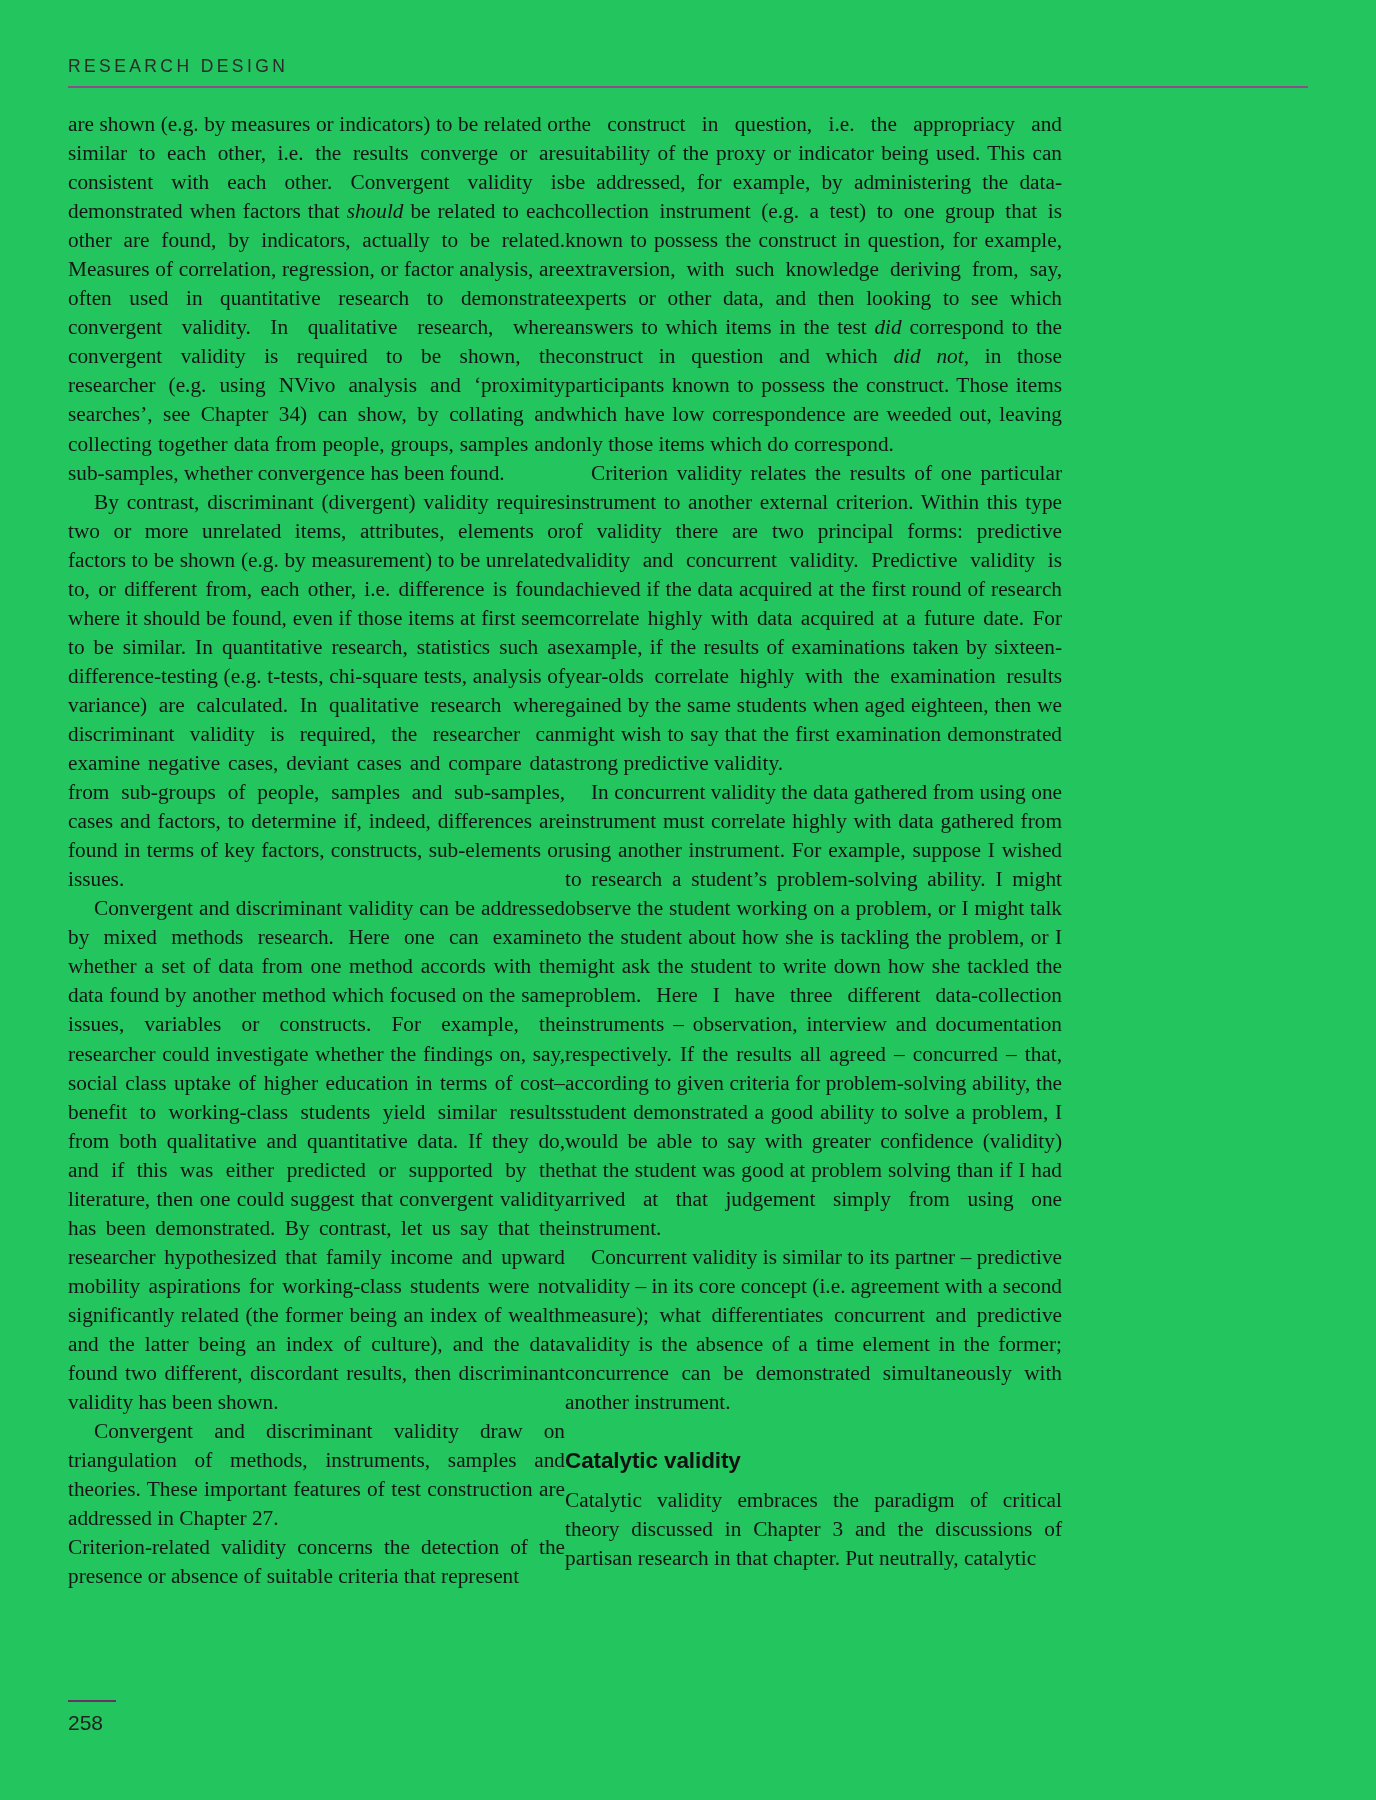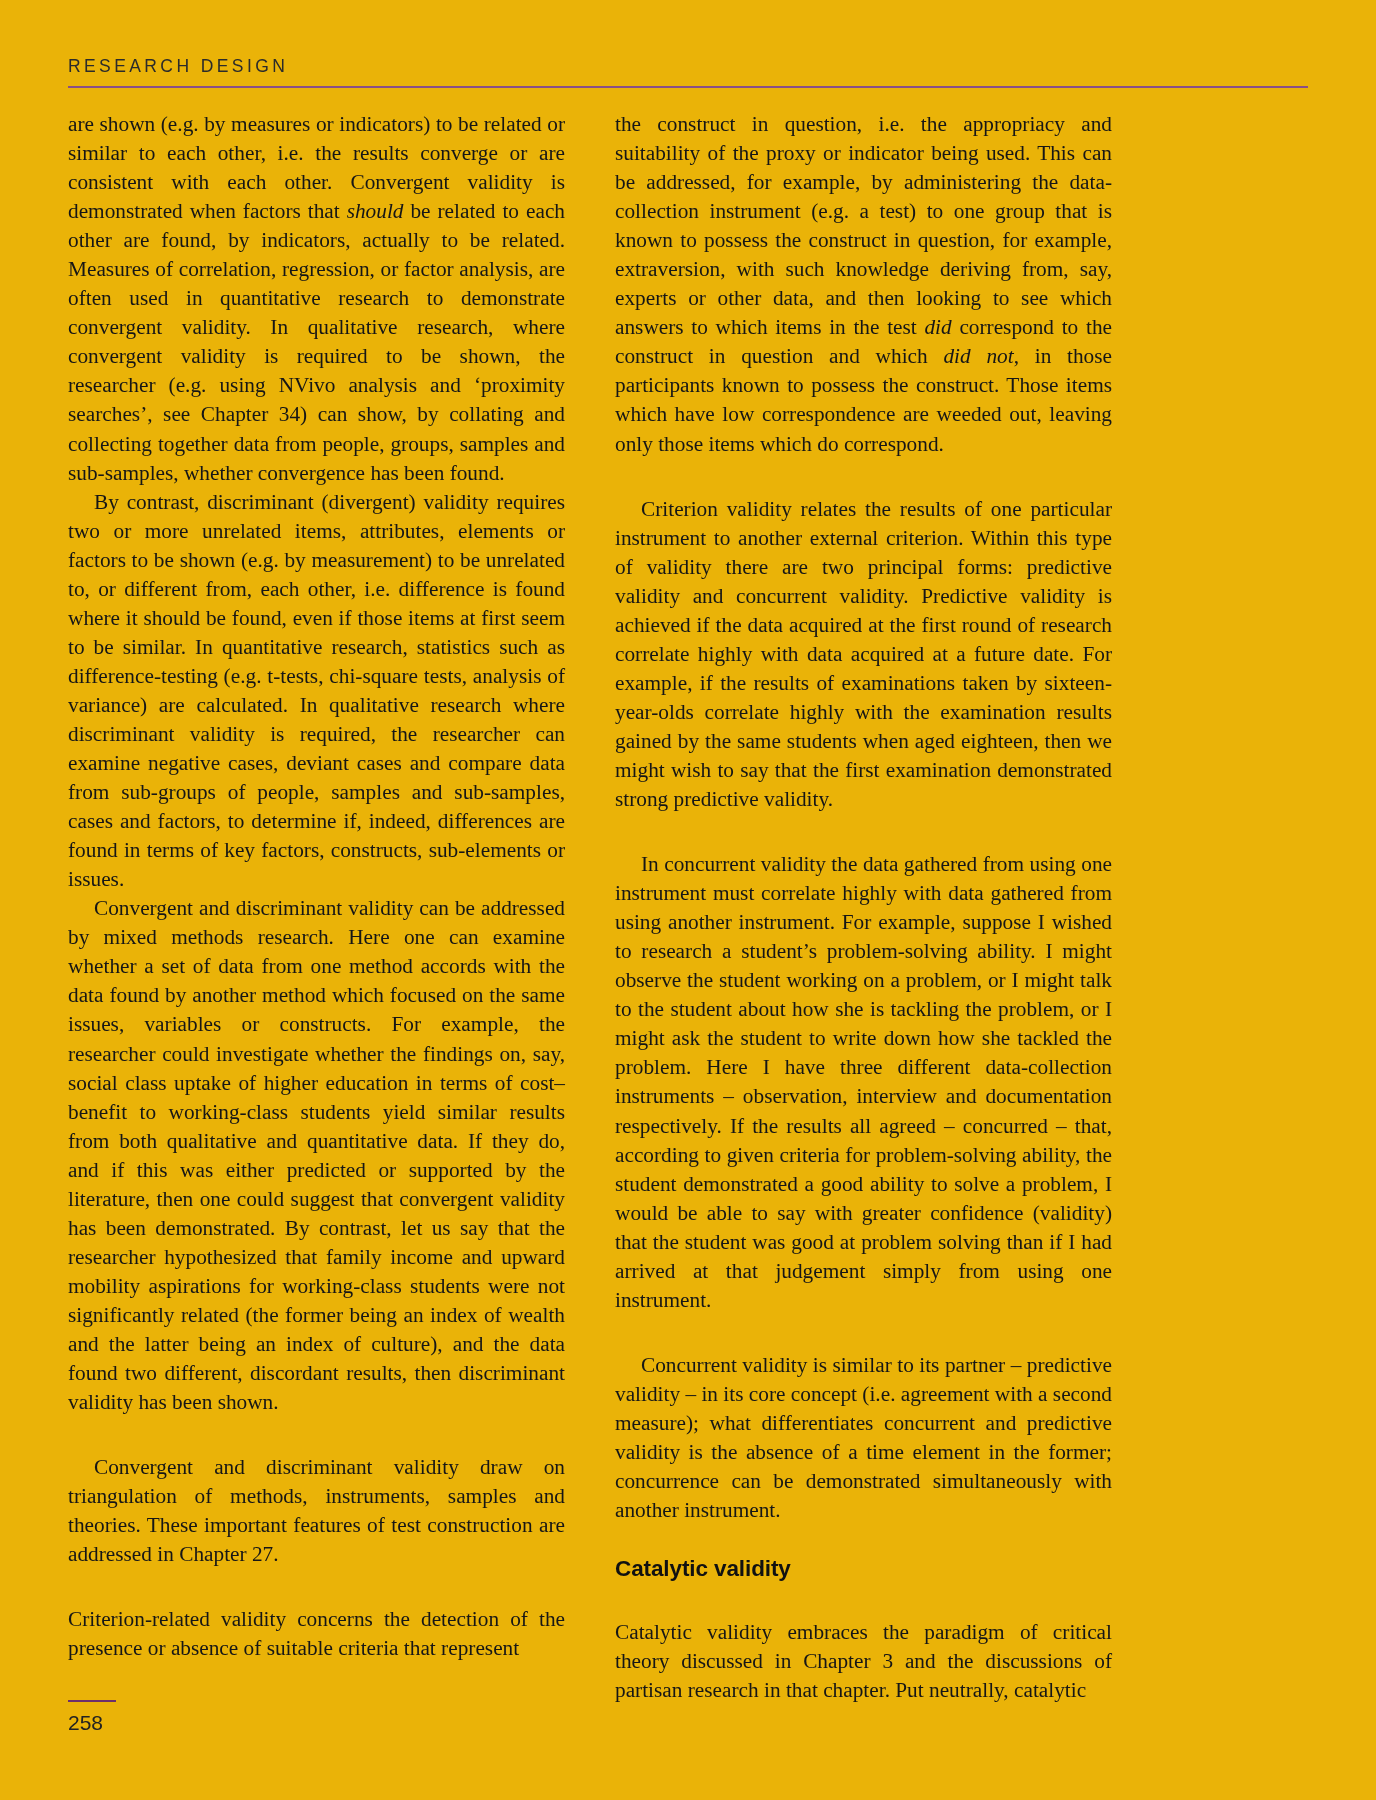--- a/index.html
+++ b/index.html
@@ -4,21 +4,21 @@
 <style>
   html, body {
     margin: 0;
     padding: 0;
     background: #ffffff;
   }
   .page {
     position: relative;
     width: 1376px;
     height: 1800px;
-    background: #eab308;
+    background: #22c55e;
     box-sizing: border-box;
     font-family: "Liberation Serif", "DejaVu Serif", serif;
     color: #1a1a1a;
     overflow: hidden;
   }
 
   
   .running-head {
     position: absolute;
     left: 68px;
@@ -40,42 +40,40 @@
     background: #8a4f86;
   }
 
   
   .columns {
     position: absolute;
     left: 68px;
     top: 110px;
     width: 1245px;
     display: flex;
-    gap: 50px;
   }
   .col {
     width: 497px;
   }
   p.body {
     margin: 0;
     font-size: 21.3px;
     line-height: 29.05px;
     text-align: justify;
     text-justify: inter-word;
     hyphens: none;
     -webkit-hyphens: none;
     text-indent: 0;
     color: #161616;
   }
   p.body.indent {
     text-indent: 26px;
   }
   p.body.last-flush {
     text-align-last: left;
-    margin-top: 36px;
   }
   h3.subhead {
     font-family: "Liberation Sans", "DejaVu Sans", sans-serif;
     font-weight: bold;
     font-size: 22.5px;
     line-height: 1.2;
     margin: 30px 0 12px 0;
     color: #111111;
     letter-spacing: -0.1px;
   }

